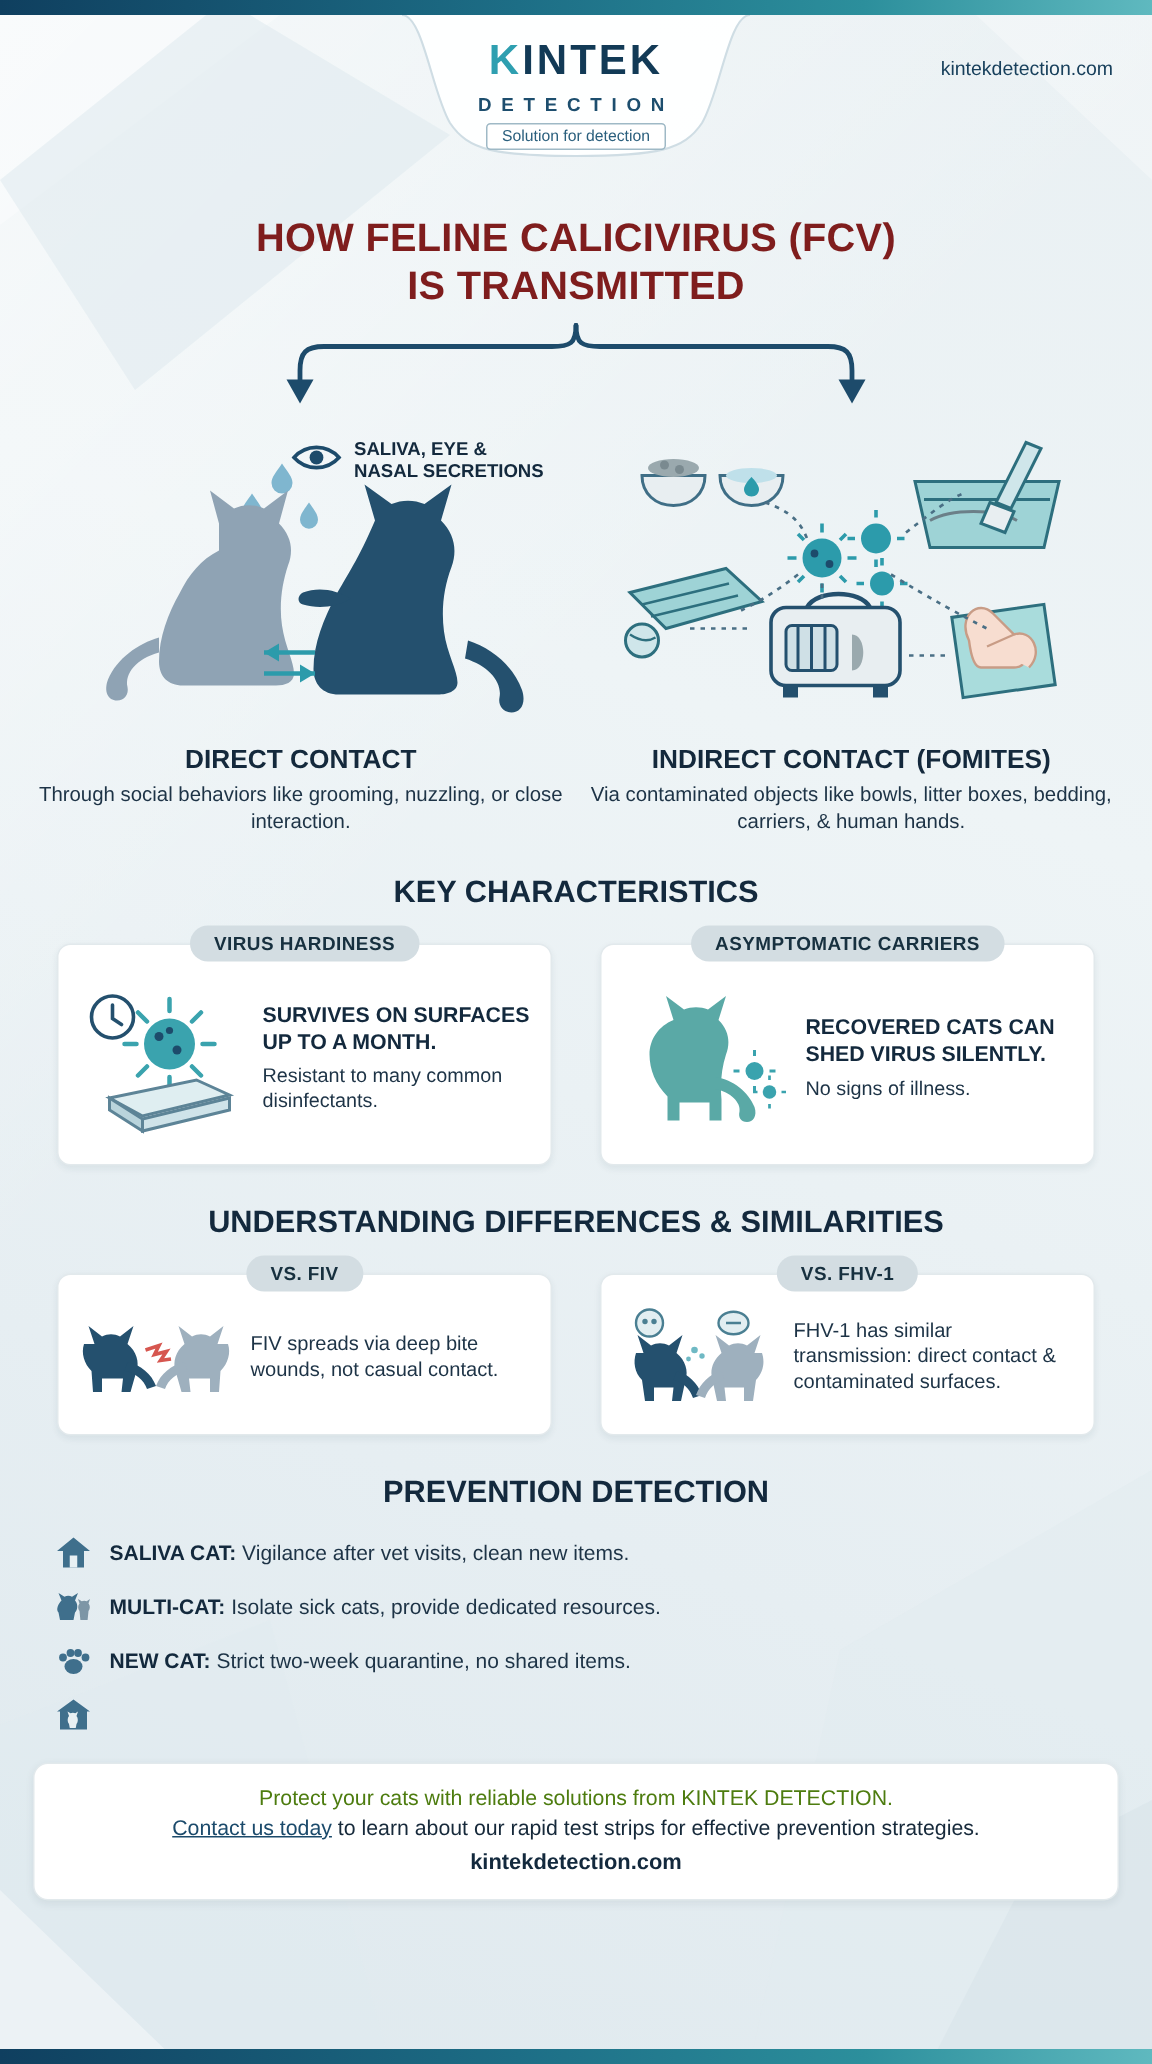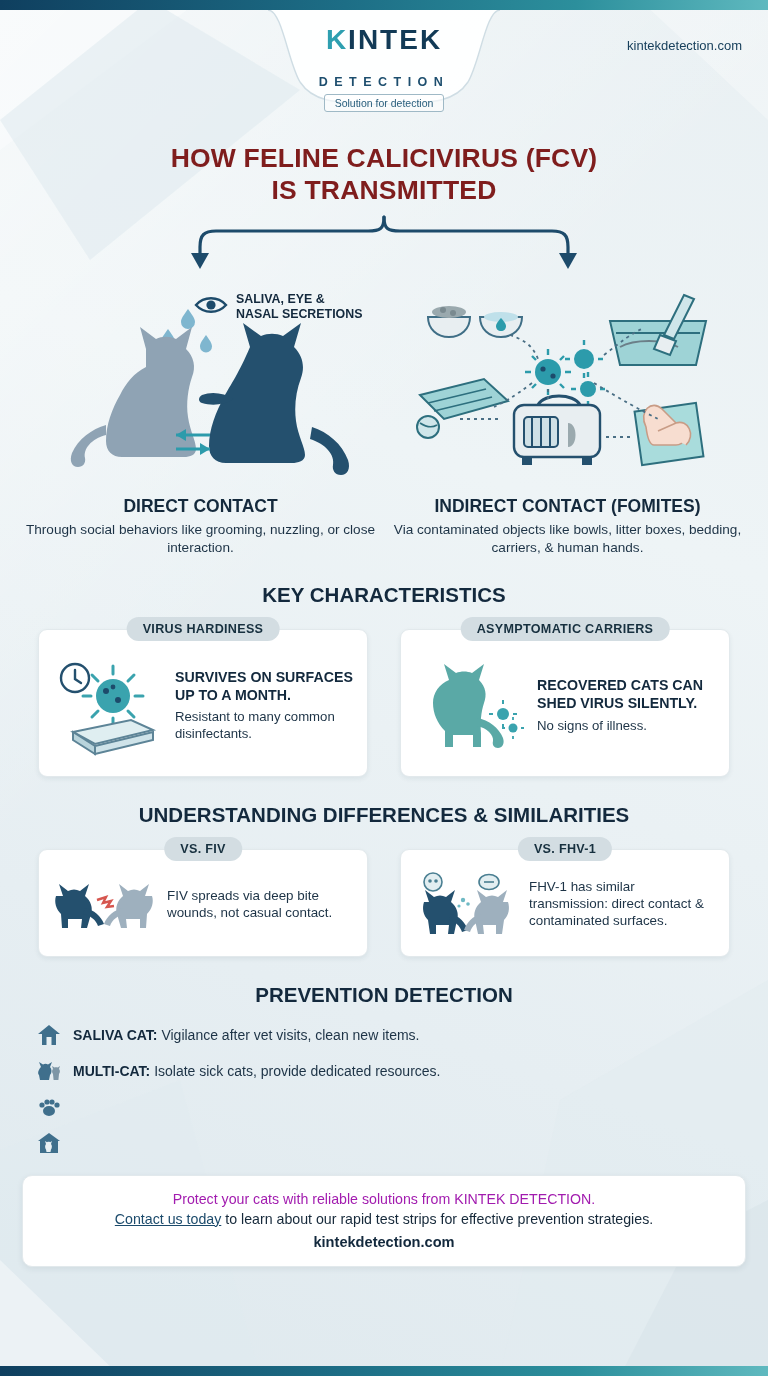--- a/index.html
+++ b/index.html
@@ -38,21 +38,21 @@
     position: absolute; left: 50%; transform: translateX(-50%);
     top: 14px; text-align: center; width: 280px;
   }
   .logo-main {
     font-size: 28px; font-weight: bold; letter-spacing: 2px;
     color: #123a56;
   }
   .logo-main .k { color: #2e9fb0; }
   .logo-sub {
     font-size: 12.5px; letter-spacing: 6.5px; color: #1d4e6e;
-    margin-top: 19px; font-weight: 600;
+    margin-top: 7px; font-weight: 600;
   }
   .logo-tag {
     display: inline-block; margin-top: 5px;
     border: 1px solid #9fb9c6; border-radius: 3px;
     font-size: 10.5px; color: #2a5f7d; padding: 2px 10px;
     background: rgba(255,255,255,0.6);
   }
   .site-url {
     position: absolute; right: 26px; top: 28px;
     font-size: 13px; color: #18405c;
@@ -138,21 +138,21 @@
 
   
   .footer {
     position: relative; z-index: 2;
     margin: 20px 22px 0 22px;
     background: #fff; border-radius: 10px;
     border: 1px solid #e2e9ec;
     box-shadow: 0 2px 6px rgba(20,50,70,0.08);
     text-align: center; padding: 15px 16px 16px 16px;
   }
-  .f1 { font-size: 14.2px; color: #a21caf; }
+  .f1 { font-size: 14.2px; color: #4d7c0f; }
   .f2 { font-size: 14.2px; color: #16293a; margin-top: 4px; }
   .f2 a { color: #1b4a6b; text-decoration: underline; }
   .f3 { font-size: 14.6px; font-weight: bold; color: #13293d; margin-top: 7px; }
 
   .bottombar {
     position: absolute; bottom: 0; left: 0; width: 100%; height: 10px; z-index: 3;
     background: linear-gradient(90deg, #0f3f5f 0%, #1d6e86 45%, #2c8f9c 75%, #5fb9bf 100%);
   }
 </style>
 </head>
@@ -473,20 +473,21 @@
   <div class="prev-item">
     <div class="prev-ico">
       <svg width="24" height="24" viewBox="0 0 24 24">
           <ellipse cx="12" cy="16" rx="6" ry="5" fill="#3f6f8c"></ellipse>
           <circle cx="5" cy="10" r="2.6" fill="#3f6f8c"></circle>
           <circle cx="10" cy="7" r="2.6" fill="#3f6f8c"></circle>
           <circle cx="15" cy="7" r="2.6" fill="#3f6f8c"></circle>
           <circle cx="20" cy="10" r="2.6" fill="#3f6f8c"></circle>
         </svg>
     </div>
+    <div class="prev-txt"><b>NEW CAT:</b> <span>Strict two-week quarantine, no shared items.</span></div>
   </div>
 
   <div class="prev-item">
     <div class="prev-ico">
       <svg width="24" height="24" viewBox="0 0 24 24">
           <path d="M12,2 L23,10 L21,10 L21,22 L3,22 L3,10 L1,10 Z" fill="#3f6f8c"></path>
           <path d="M9,13 L8,10 L10,11.2 C11,10.7 12.2,10.7 13.2,11.2 L15,10 L14,13 C15.2,14.2 15.2,17 14,18.4 L13.5,21 L9.5,21 L9,18.4 C7.8,17 7.8,14.2 9,13 Z" fill="#e8f0f3"></path>
         </svg>
     </div>
   </div>

